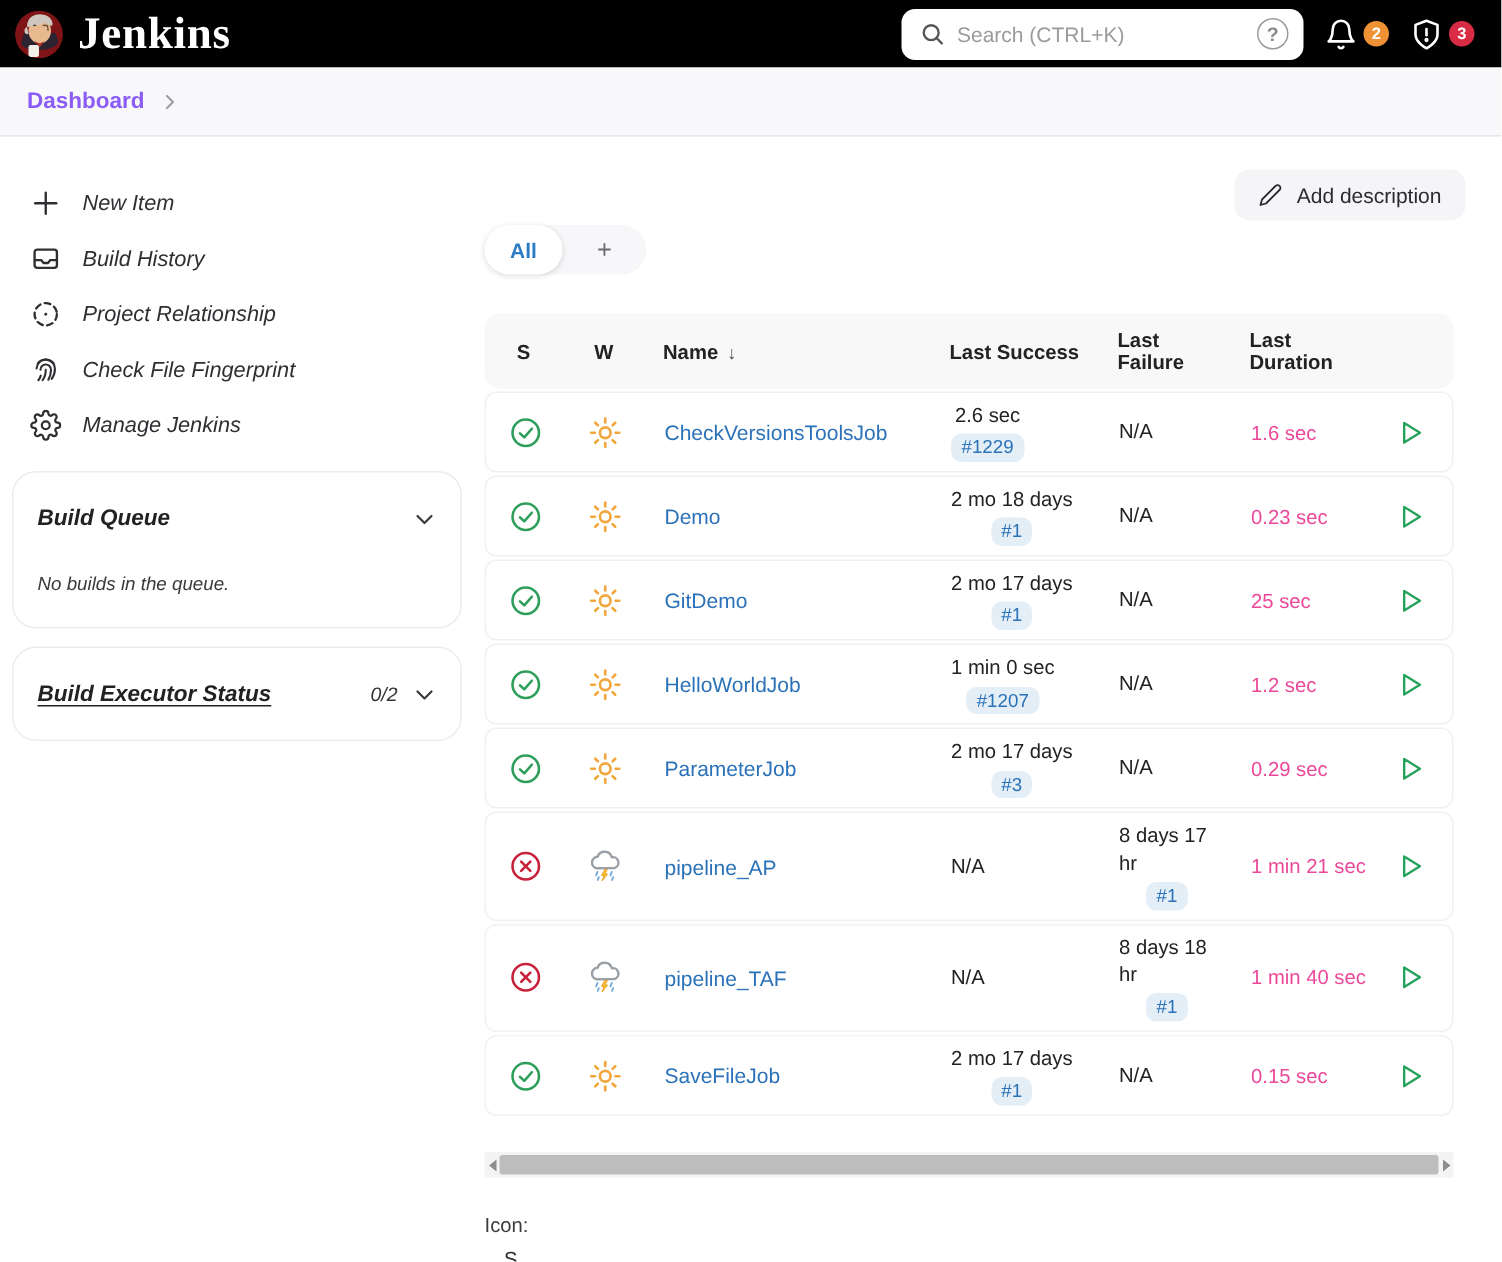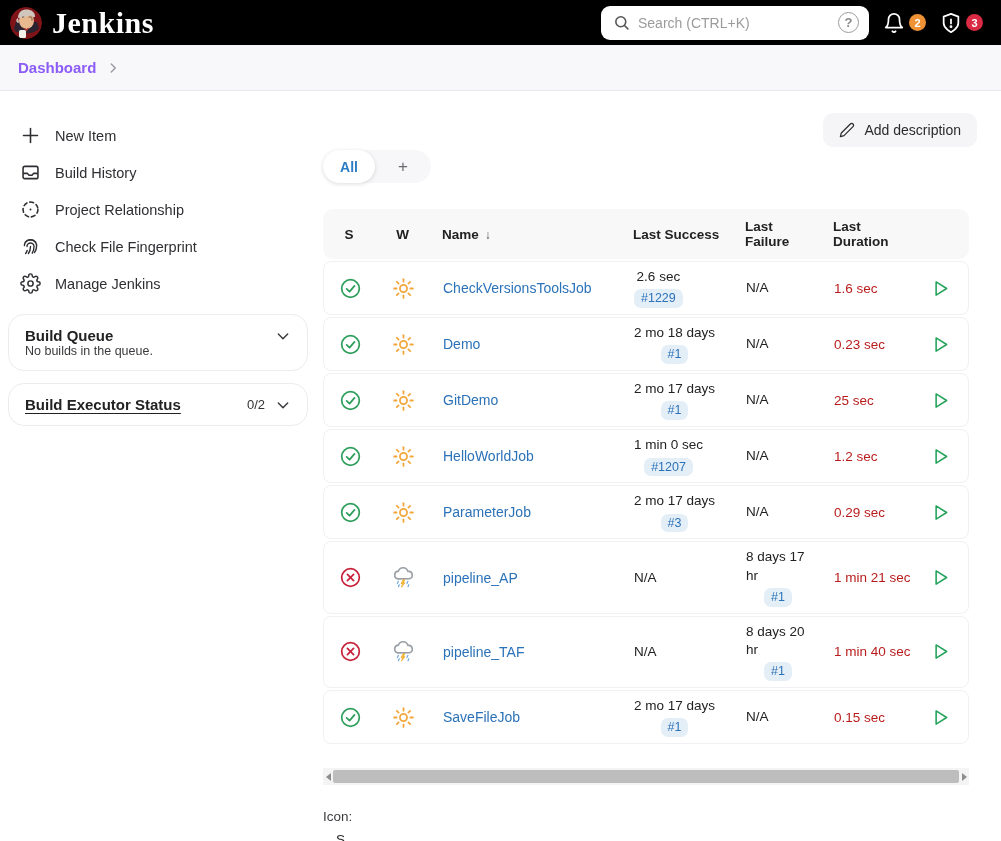--- a/index.html
+++ b/index.html
@@ -29,33 +29,33 @@
   .badge.orange { background:#ef9235; }
   .badge.red { background:#d92b43; }
 
   
   .crumbbar { height:46px; background:#f8f8fa; border-bottom:1px solid #e7e7ea;
     display:flex; align-items:center; padding:0 18px; gap:10px; }
   .crumb { font-size:15px; font-weight:700; color:#8b5cf6; }
 
   
   .layout { display:flex; height:750px; }
-  .sidebar { width:316px; flex:none; padding:26px 8px 0 8px; }
+  .sidebar { width:316px; flex:none; padding:26px 8px 0 8px;font-style:italic; }
   .menu { padding-left:12px; }
   .menu-item { display:flex; align-items:center; gap:14px; height:37px; cursor:pointer;
     font-size:14.5px; color:#2f2f33; }
   .menu-item svg { flex:none; }
 
   .card { border:1.6px solid #ececef; border-radius:16px; background:#fff;
-    padding:12px 16px; margin-top:12px; }
+    padding:22px 16px; margin-top:12px; }
   .card:first-of-type { margin-top:30px; }
   .card-head { display:flex; align-items:center; justify-content:space-between; }
   .card-title { font-size:15px; font-weight:700; color:#222; }
   .card-title.link { text-decoration:underline; text-underline-offset:3px; cursor:pointer; }
-  .card-body { font-size:12.5px; color:#3a3a3e; margin-top:0; }
+  .card-body { font-size:12.5px; color:#3a3a3e; margin-top:28px; }
   .exec-right { display:flex; align-items:center; gap:10px; font-size:13px; color:#333; }
 
   
   .content { flex:1; padding:22px 24px 0 7px; }
   .content-top { display:flex; justify-content:flex-end;align-items:flex-end; }
   .btn-adddesc { display:flex; align-items:center; gap:9px; background:#f5f5f7;
     border:none; border-radius:10px; height:34px; padding:0 16px; font-size:14px;
     color:#2b2b2e; cursor:pointer; font-family:"Liberation Sans", sans-serif; }
 
   .tabs-row { margin-top:3px; }
@@ -80,21 +80,21 @@
     min-height:54px; }
   .cell { padding:6px 8px; display:flex; align-items:center; }
   .c-s, .c-w { justify-content:center; }
   .c-name { padding-left:12px; }
   .job-link { color:#2b72b8; font-size:14px; text-decoration:none; cursor:pointer; }
   .stack { display:inline-flex; flex-direction:column; align-items:center; gap:3px;
     font-size:13.5px; color:#222; line-height:1.35; }
   .c-failure .stack { max-width:64px; }
   .badge-pill { background:#e4eef7; color:#2b72b8; font-size:12.5px; border-radius:7px;
     padding:1px 7px; text-decoration:none; cursor:pointer; }
-  .c-duration { font-size:13.5px; color:#b91c1c; }
+  .c-duration { font-size:13.5px; color:#ec4899; }
   .play-btn { background:none; border:none; cursor:pointer; display:flex; padding:2px; }
 
   .trow .ic-success, .trow .ic-fail, .trow .ic-sun, .trow .ic-storm { display:none; }
   .trow.st-success .ic-success { display:block; }
   .trow.st-failure .ic-fail { display:block; }
   .trow.w-sun .ic-sun { display:block; }
   .trow.w-storm .ic-storm { display:block; }
 
   
   .hscroll { width:646px; height:17px; margin-top:24px; background:#f4f4f4;
@@ -564,21 +564,21 @@
     <div class="cell c-name">
               <a class="job-link">pipeline_TAF</a>
             </div>
     <div class="cell c-success">
               <span class="stack">
                 <span>N/A</span>
               </span>
             </div>
     <div class="cell c-failure">
               <span class="stack">
-                <span>8 days 20 hr</span>
+                <span>8 days 18 hr</span>
                 <a class="badge-pill">#1</a>
               </span>
             </div>
     <div class="cell c-duration">
               <span>1 min 40 sec</span>
             </div>
     <div class="cell c-action">
       <button class="play-btn">
         <svg width="21" height="21" viewBox="0 0 24 24" fill="none" stroke="#25a35c" stroke-width="1.8" stroke-linejoin="round">
                   <polygon points="7 4.5 19 12 7 19.5"></polygon>

